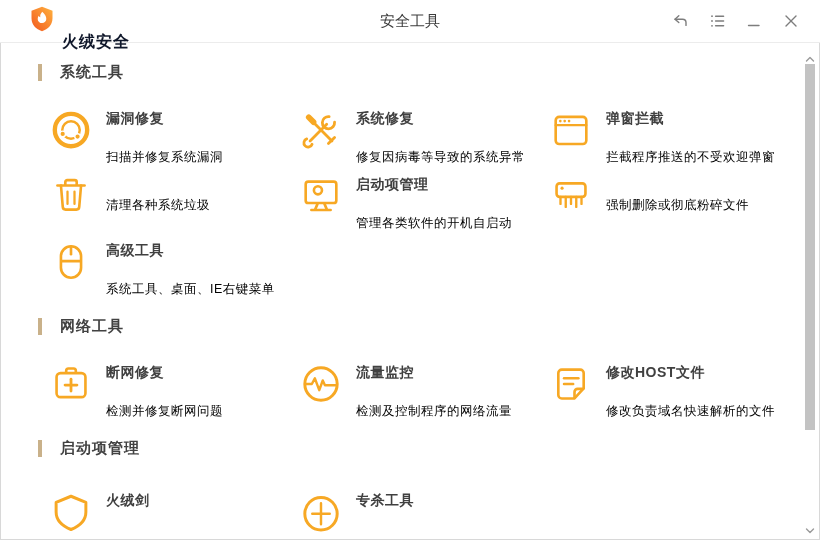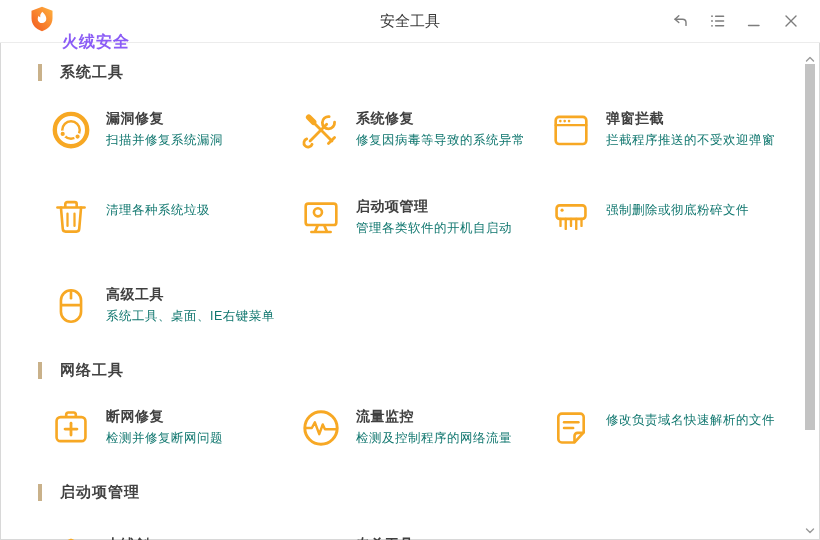--- a/index.html
+++ b/index.html
@@ -8,46 +8,46 @@
     position:relative;width:820px;height:540px;overflow:hidden;background:#fff;
     font-family:"Liberation Sans","DejaVu Sans",sans-serif;
     box-shadow:inset 0 0 0 1px #d8d8d8;
   }
   
   .titlebar{
     position:relative;height:43px;display:flex;align-items:center;
     border-bottom:1px solid #ececec;background:#fff;
   }
   .logo{display:flex;align-items:center;gap:8px;padding-left:30px;}
-  .app-name{font-size:16px;font-weight:bold;color:#8b5cf6;letter-spacing:1px;margin-top:42px;}
+  .app-name{font-size:16px;font-weight:bold;color:#0f172a;letter-spacing:1px;margin-top:42px;}
   .page-title{
     position:absolute;left:0;right:0;text-align:center;
     font-size:15px;color:#3c3c3c;pointer-events:none;
   }
   .controls{margin-left:auto;display:flex;align-items:center;gap:19px;padding-right:20px;position:relative;z-index:2;}
   .ctrl{width:18px;height:18px;display:flex;align-items:center;justify-content:center;cursor:pointer;}
   .ctrl svg{display:block;}
   
   .content{padding-top:1px;}
   .section{margin-top:30px;}
   .section:first-child{margin-top:17px;}
   .section-header{display:flex;align-items:center;margin-left:38px;height:22px;}
   .section-bar{width:4px;height:17px;background:#C9B18A;margin-right:18px;}
   .section-title{font-size:15px;font-weight:bold;color:#424242;letter-spacing:1px;}
   .tools-grid{
     display:grid;grid-template-columns:repeat(3,250px);
-    padding-left:50px;margin-top:26px;row-gap:44px;
+    padding-left:50px;margin-top:26px;row-gap:22px;
   }
   .section:last-child .tools-grid{margin-top:32px;}
   .tool{display:flex;align-items:flex-start;height:44px;cursor:pointer;}
   .tool-icon{width:42px;height:42px;flex:0 0 42px;margin-right:14px;}
   .tool-icon svg{display:block;}
   .tool-text{padding-top:1px;}
   .tool-title{font-size:14px;font-weight:bold;color:#404040;letter-spacing:0.5px;}
-  .tool-desc{font-size:12.5px;color:#0f766e;margin-top:4px;letter-spacing:0.5px;text-align:center;}
+  .tool-desc{font-size:12.5px;color:#000000;margin-top:21px;letter-spacing:0.5px;text-align:center;}
   
   .scrollbar{position:absolute;top:44px;right:3px;bottom:0;width:14px;}
   .sb-up{position:absolute;top:6px;left:1px;width:12px;height:10px;cursor:pointer;}
   .sb-down{position:absolute;bottom:8px;left:1px;width:12px;height:10px;cursor:pointer;}
   .sb-thumb{position:absolute;top:20px;left:2px;width:10px;height:366px;background:#c3c3c3;cursor:pointer;}
 </style>
 </head>
 <body>
 
 <div class="window">
@@ -257,20 +257,21 @@
   <div class="tool">
     <span class="tool-icon">
                 <svg width="42" height="42" viewBox="0 0 48 48" fill="none" stroke="#F7A824" stroke-width="3" stroke-linecap="round" stroke-linejoin="round">
                   <path d="M13.5 7.5 h21 a4 4 0 0 1 4 4 V29 L28 40.5 H13.5 a4 4 0 0 1 -4-4 V11.5 a4 4 0 0 1 4-4 z"></path>
                   <path d="M38 29.5 h-6.5 a3.5 3.5 0 0 0 -3.5 3.5 v7"></path>
                   <line x1="16" y1="17.5" x2="32.5" y2="17.5" stroke-width="2.8"></line>
                   <line x1="16" y1="24" x2="26.5" y2="24" stroke-width="2.8"></line>
                 </svg>
               </span>
     <div class="tool-text">
+      <div class="tool-title">修改HOST文件</div>
       <div class="tool-desc">修改负责域名快速解析的文件</div>
     </div>
   </div>
 </div>
   </div>
 
   <div class="section">
     <div class="section-header">
       <span class="section-bar"></span>
       <span class="section-title">启动项管理</span>

